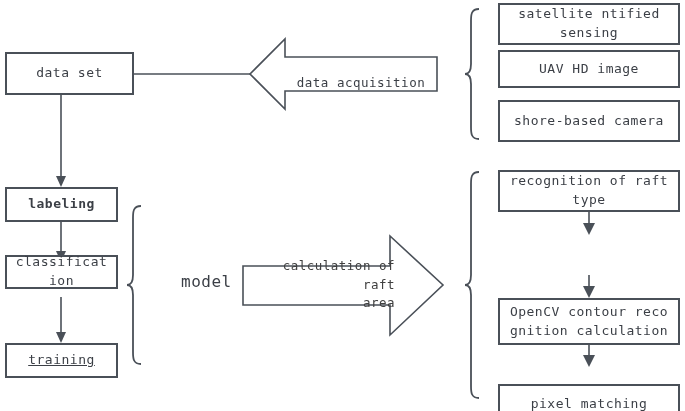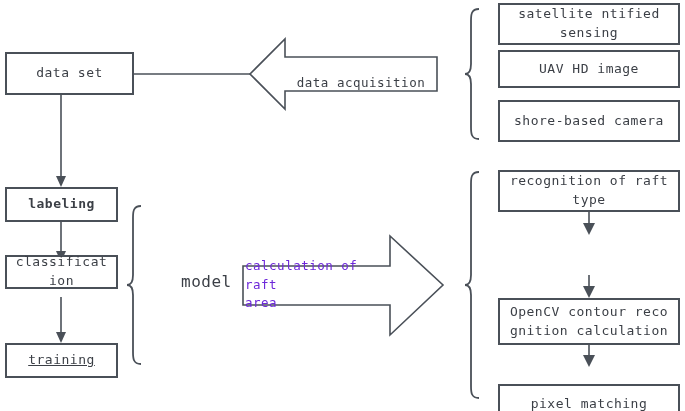--- a/index.html
+++ b/index.html
@@ -103,22 +103,22 @@
 
   <div class="box" style="left:5px;  top:343px; width:113px; height:35px;text-decoration:underline;">training</div>
 
   <div class="plain-label" style="left:181px; top:272px;">model</div>
 
   <div style="position:absolute; left:285px; top:57px; width:152px; height:50px;
               display:flex; align-items:center; justify-content:center; text-align:center;
               color:#3b3f46; font-size:12.5px; letter-spacing:0.5px; white-space:pre-line;">data  acquisition</div>
 
   <div style="position:absolute; left:245px; top:262px; width:150px; height:46px;
-              display:flex; align-items:center; justify-content:center; text-align:left;
-              color:#6d28d9; font-size:12.5px; line-height:1.5; letter-spacing:0.5px; white-space:pre-line;">calculation  of  raft
+              display:flex; align-items:center; justify-content:center; text-align:right;
+              color:#404040; font-size:12.5px; line-height:1.5; letter-spacing:0.5px; white-space:pre-line;">calculation  of  raft
 area</div>
 
   <div class="box" style="left:498px; top:3px;   width:182px; height:42px;">satellite  ntified
 sensing</div>
 
   <div class="box" style="left:498px; top:50px;  width:182px; height:38px;">UAV  HD  image</div>
 
   <div class="box" style="left:498px; top:100px; width:182px; height:42px;">shore-based  camera</div>
 
   <div class="box" style="left:498px; top:170px; width:182px; height:42px;">recognition  of  raft

